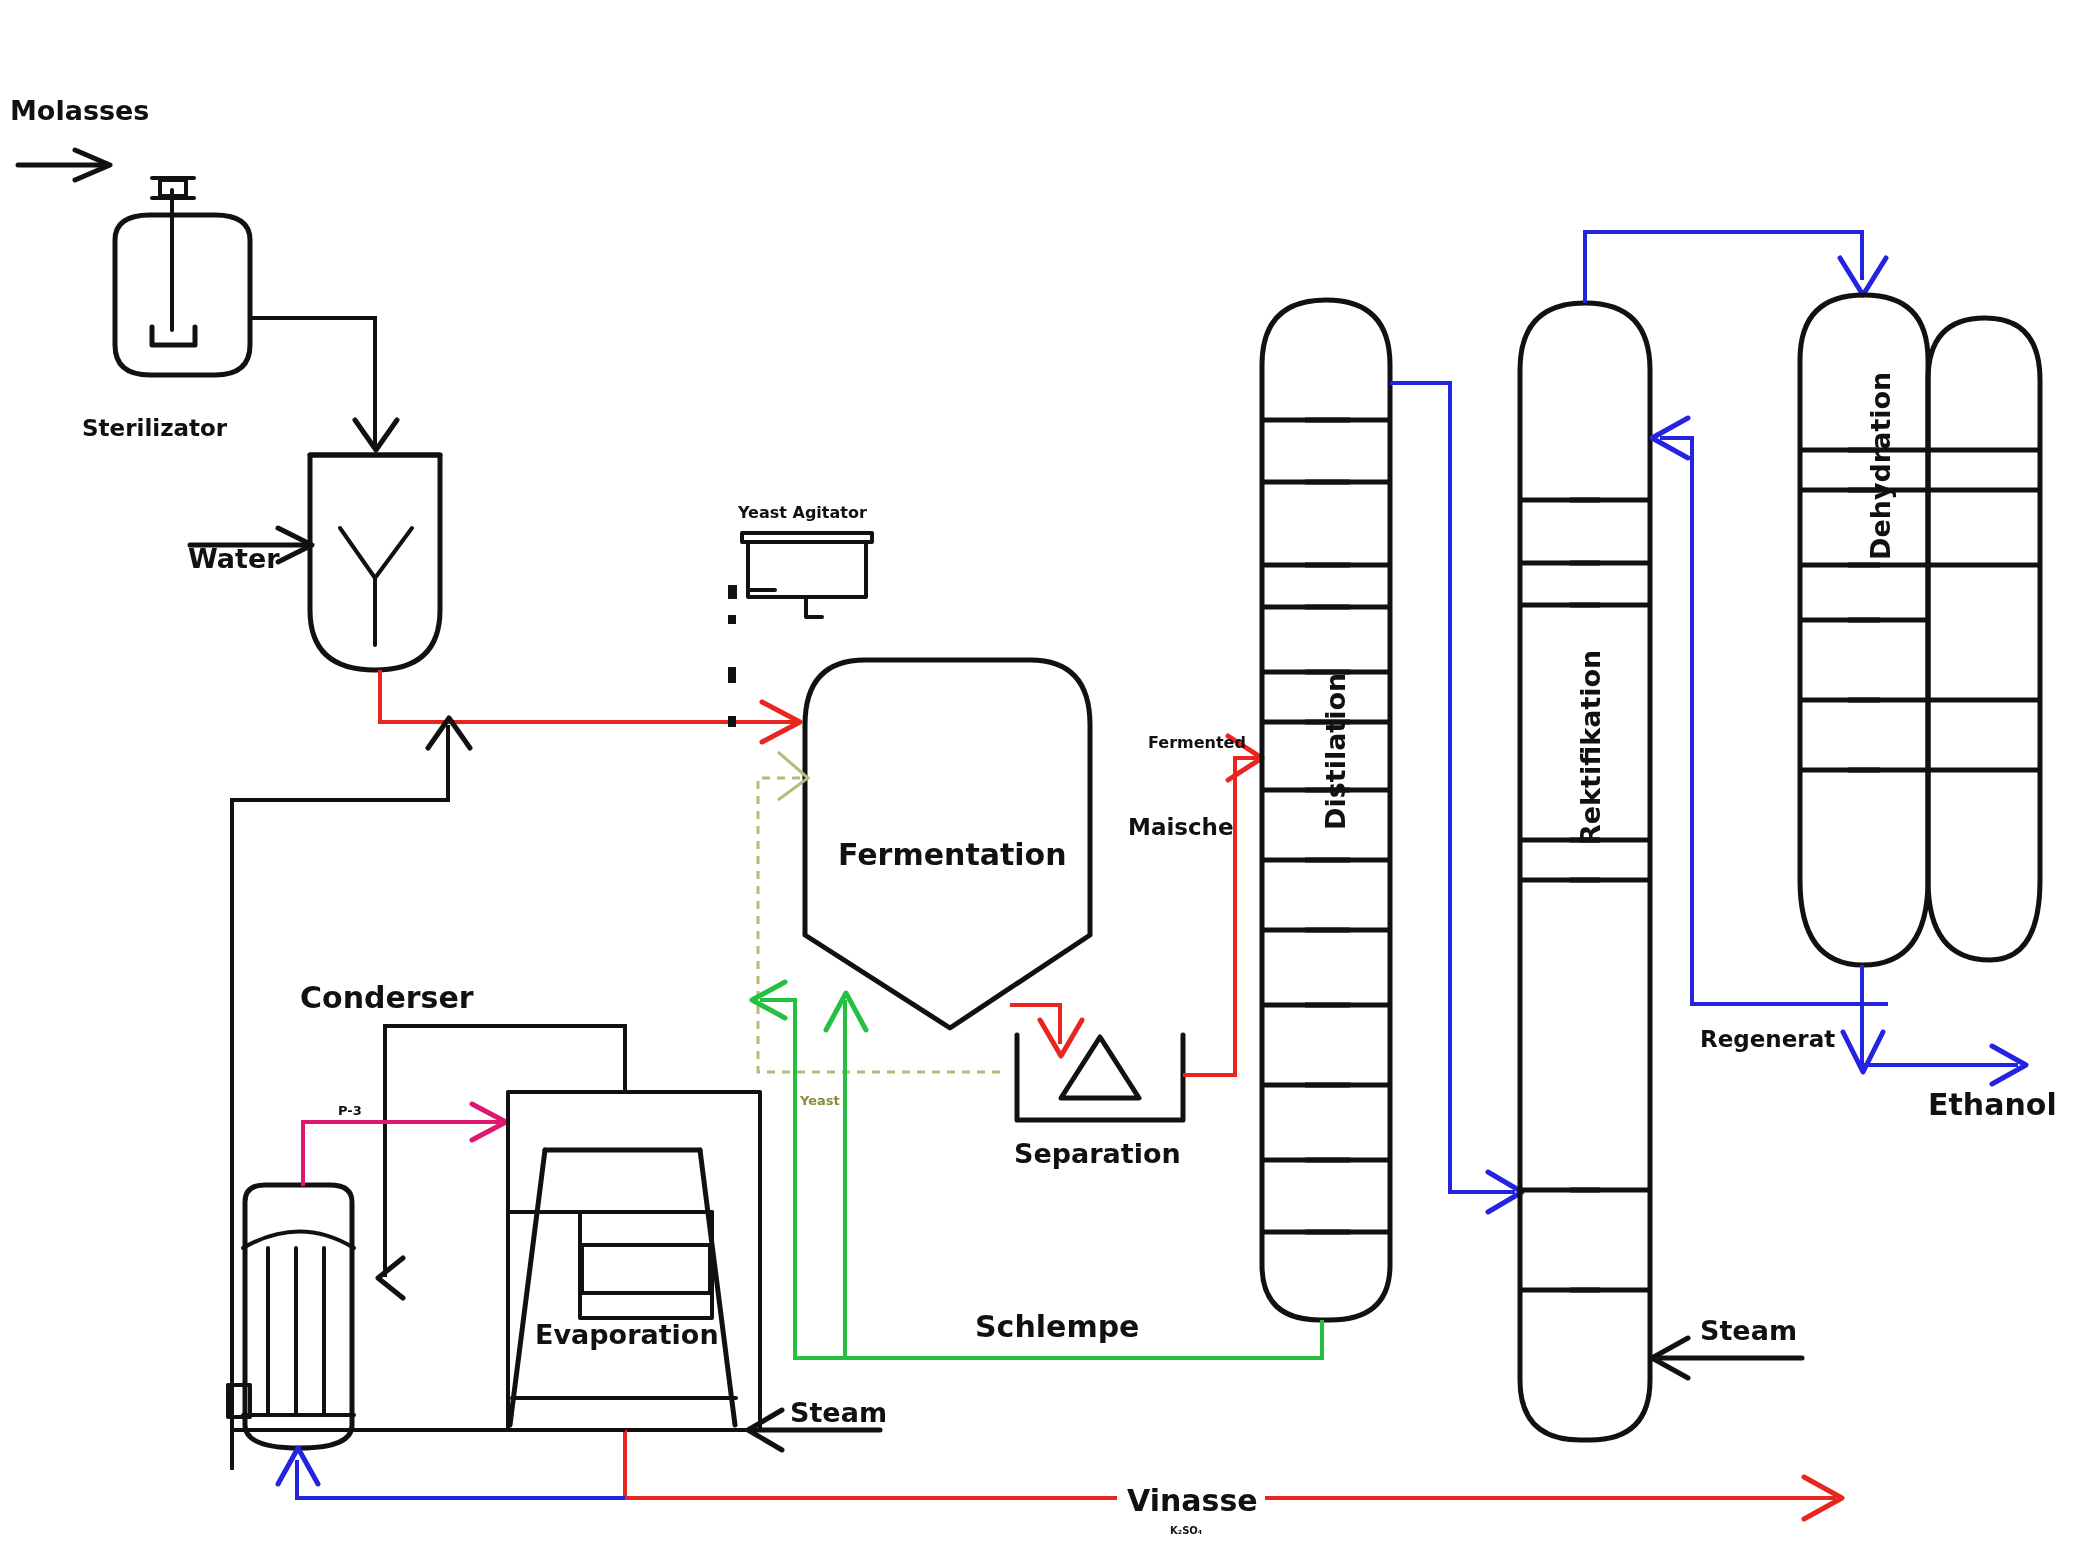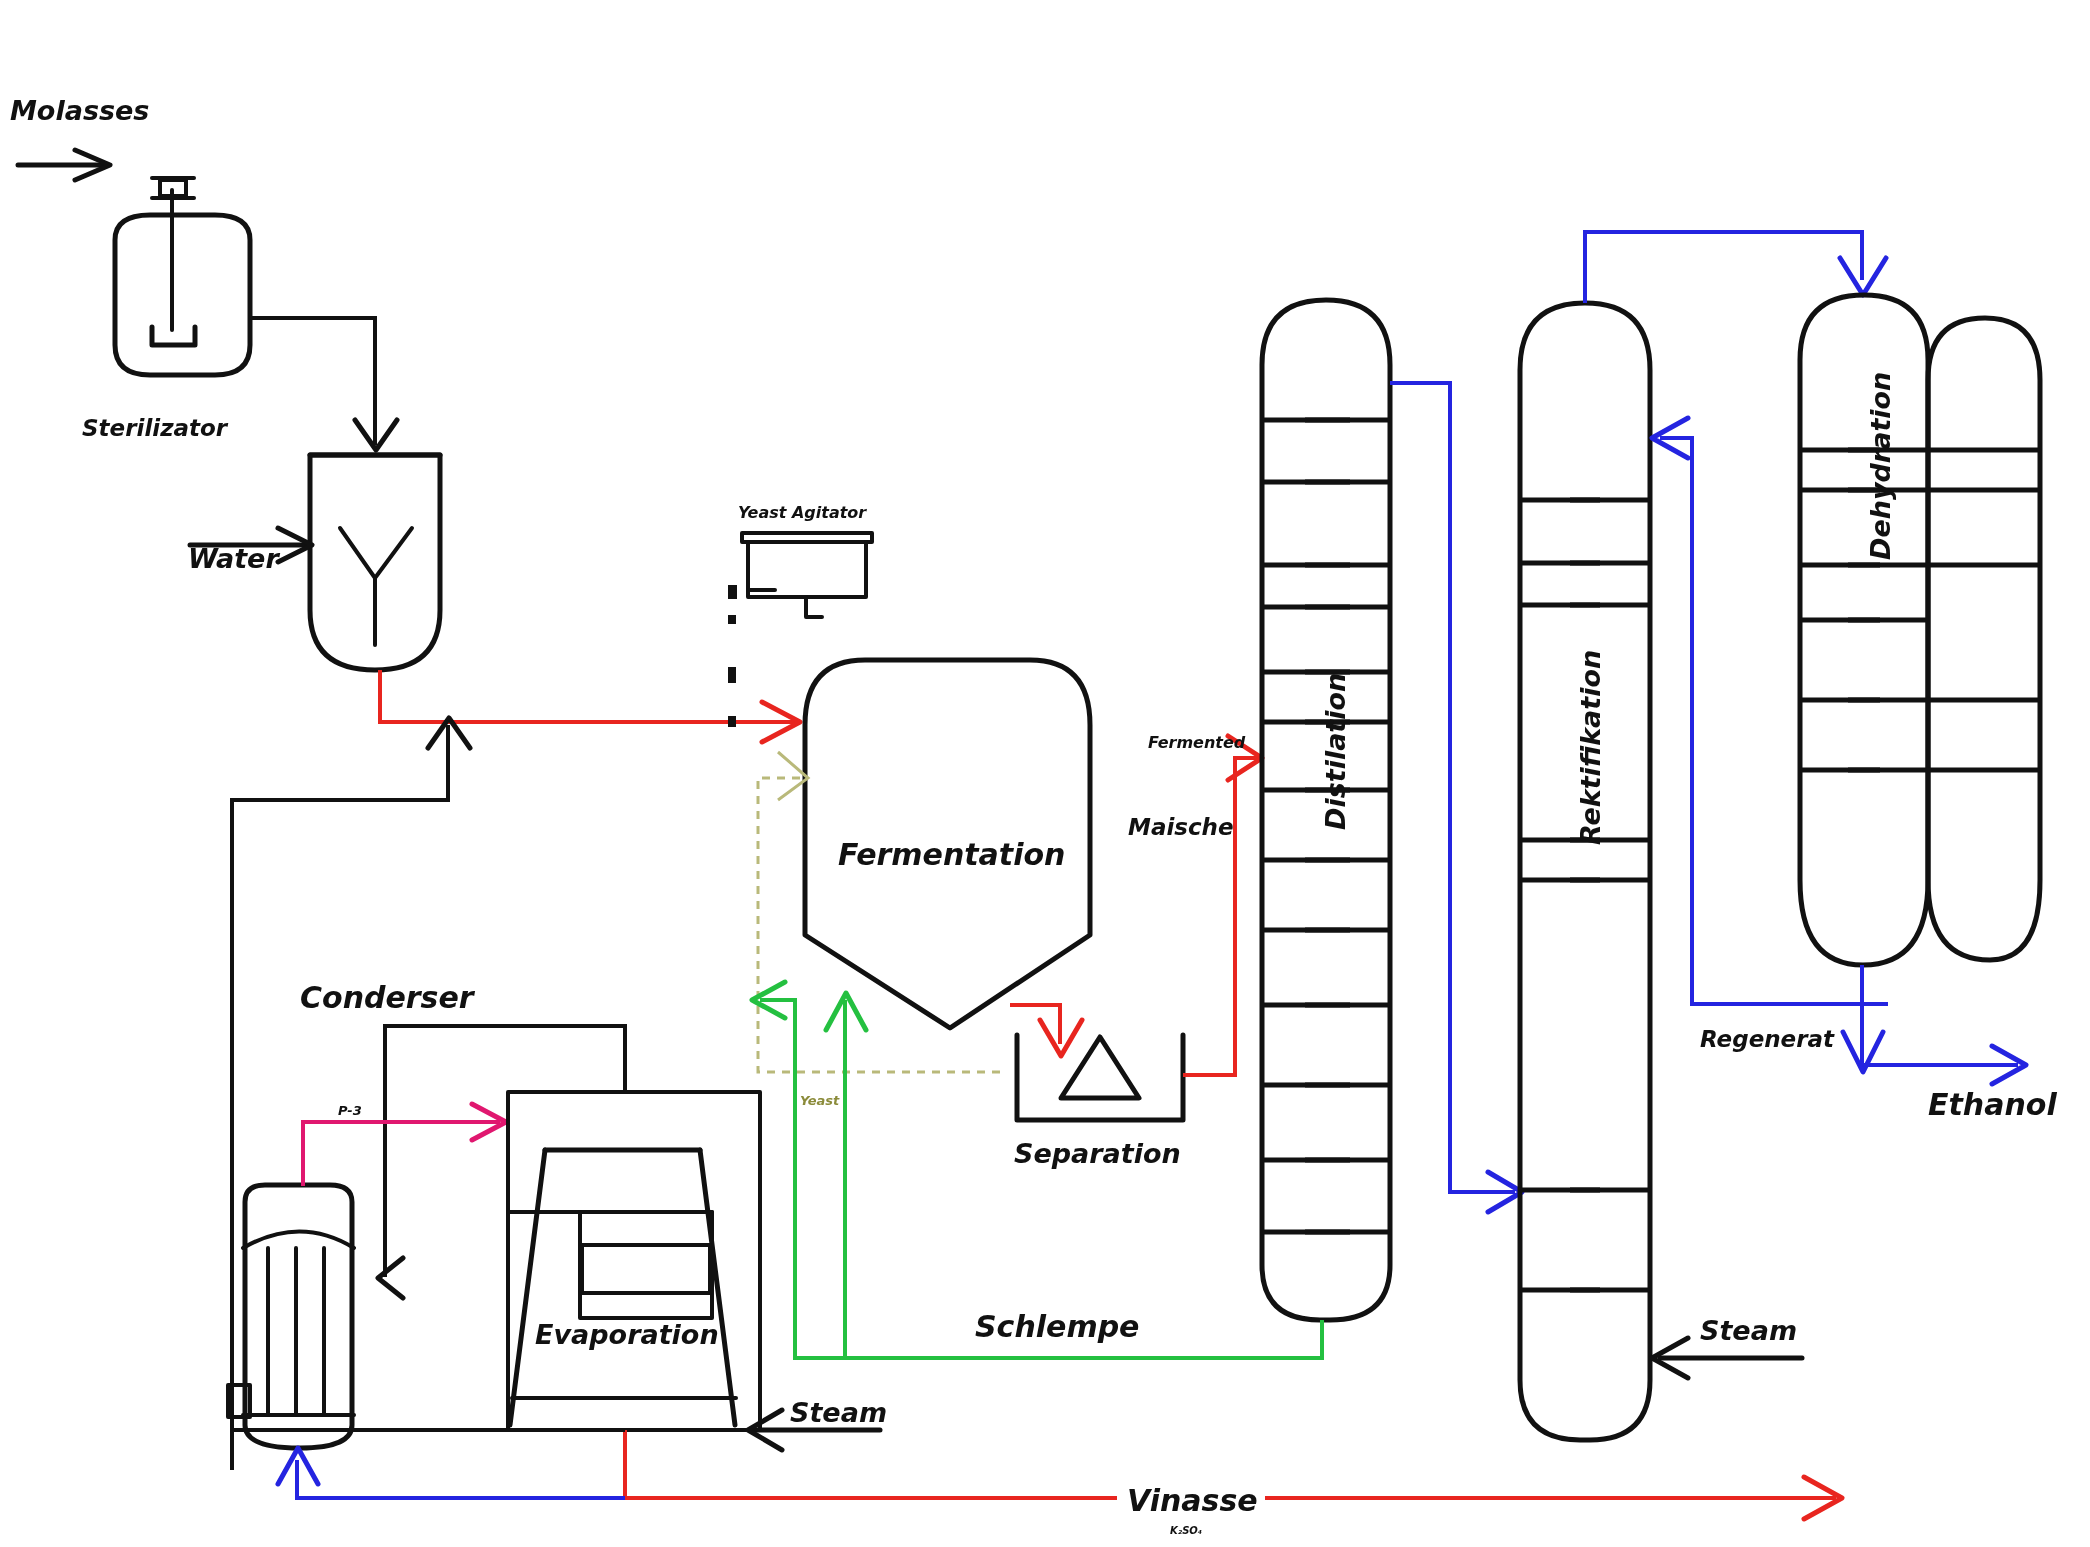--- a/index.html
+++ b/index.html
@@ -1,17 +1,17 @@
 <!DOCTYPE html>
 <html><head>
 <meta charset="utf-8">
 <style>
   html,body{margin:0;padding:0;background:#ffffff;}
   body{font-family:"DejaVu Sans",sans-serif;}
-  #stage{position:relative;width:2090px;height:1547px;background:#fff;overflow:hidden;font-style:italic;}
+  #stage{position:relative;width:2090px;height:1547px;background:#fff;overflow:hidden;}
   svg{display:block;}
   .lbl{font-family:"DejaVu Sans",sans-serif;font-weight:bold;fill:#111111;}
   .lbl-xl{font-size:30px;}
   .lbl-lg{font-size:27px;}
   .lbl-md{font-size:23px;}
   .lbl-sm{font-size:16px;}
   .lbl-xs{font-size:13px;}
   .lbl-tiny{font-size:10px;}
   .lbl-olive{fill:#8b8b3a;}
   .eq{fill:none;stroke:#111111;stroke-width:5;stroke-linecap:round;stroke-linejoin:round;}

